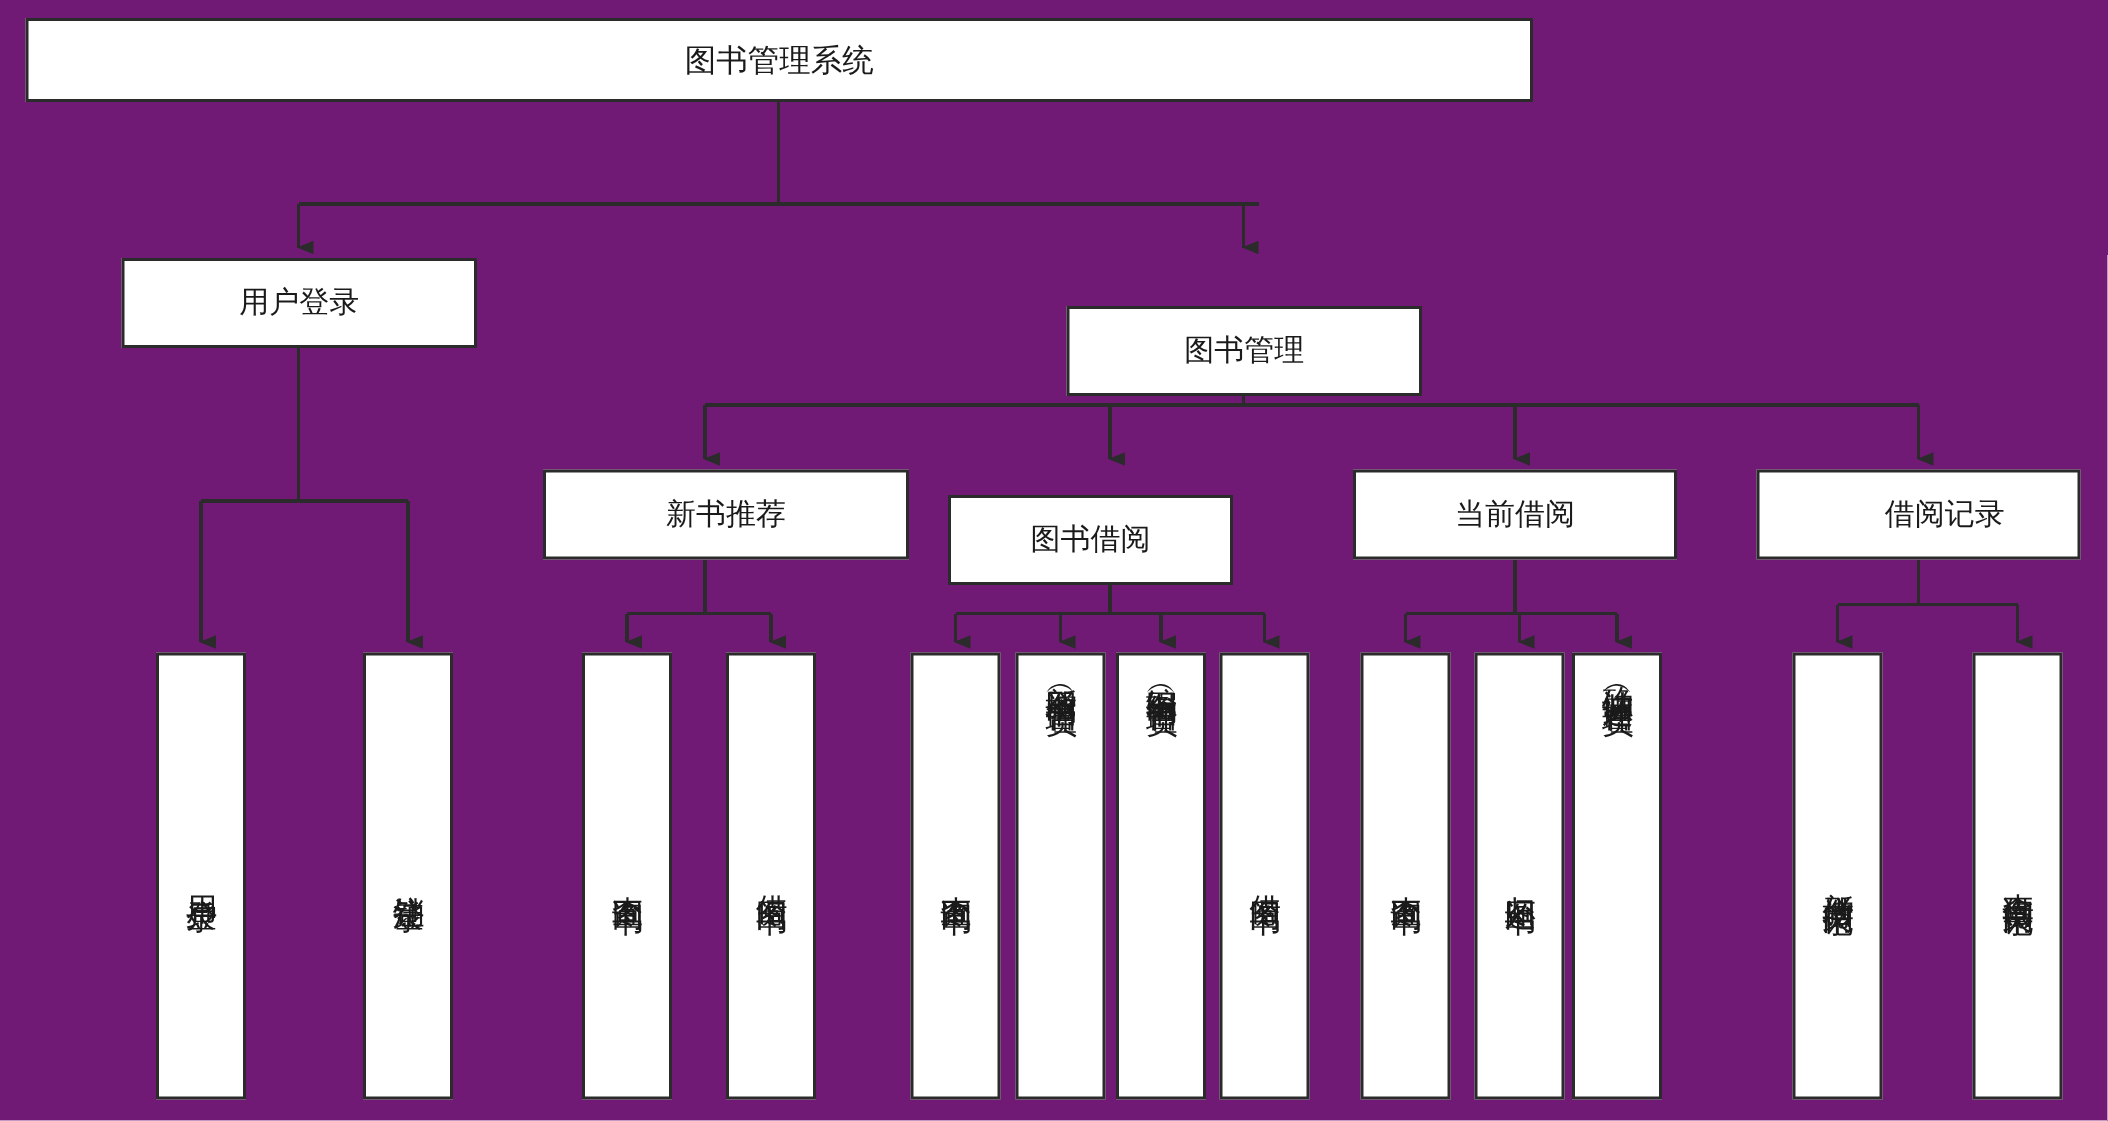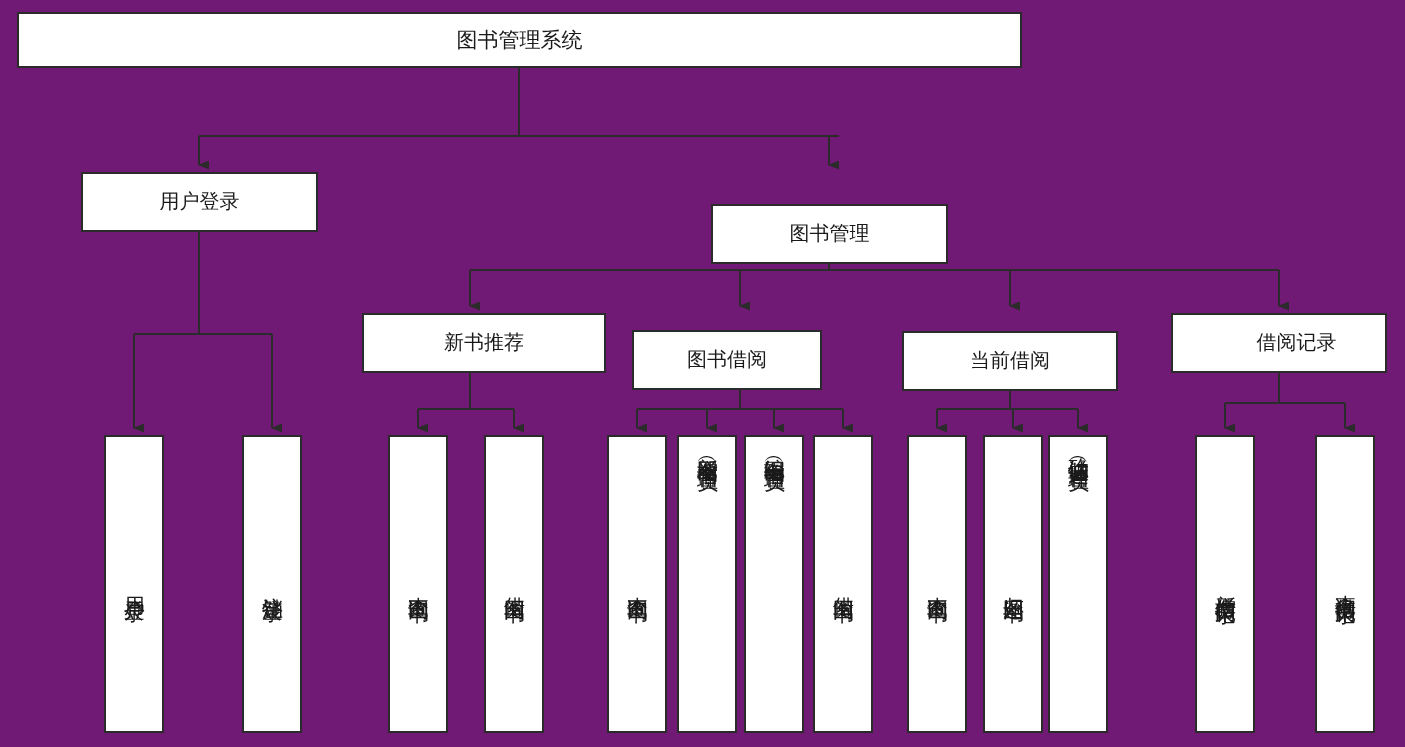--- a/index.html
+++ b/index.html
@@ -136,21 +136,21 @@
   <div class="node lvl2" style="left:711px; top:172px; width:237px; height:60px;margin-top:32px;">
     <span>图书管理</span>
   </div>
 
   <div class="node lvl3" style="left:362px; top:313px; width:244px; height:60px;">
     <span>新书推荐</span>
   </div>
   <div class="node lvl3" style="left:632px; top:330px; width:190px; height:60px;">
     <span>图书借阅</span>
   </div>
-  <div class="node lvl3" style="left:902px; top:331px; width:216px; height:60px;">
+  <div class="node lvl3" style="left:902px; top:313px; width:216px; height:60px;">
     <span>当前借阅</span>
   </div>
   <div class="node lvl3" style="left:1171px; top:313px; width:216px; height:60px;padding-left:35px;">
     <span>借阅记录</span>
   </div>
 
   <div class="node leaf vcenter" style="left:104px; top:435px; width:60px; height:298px;">
     <span class="vlabel">用户登录</span>
   </div>
   <div class="node leaf vcenter" style="left:242px; top:435px; width:60px; height:298px;">

